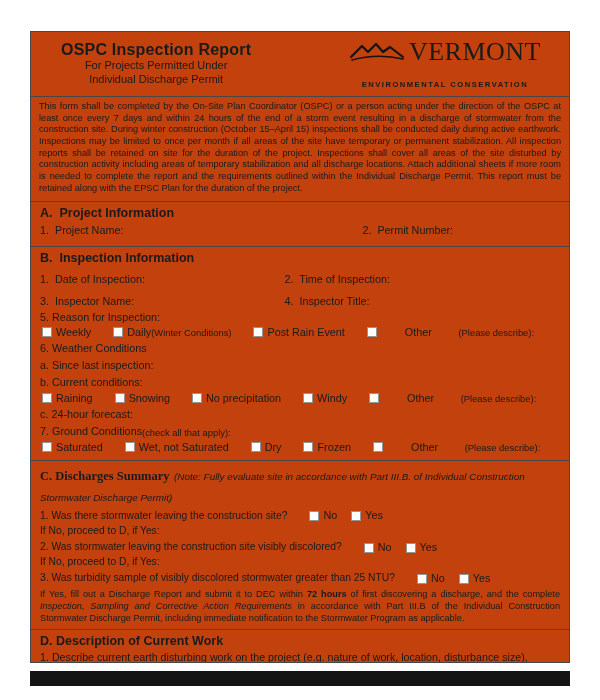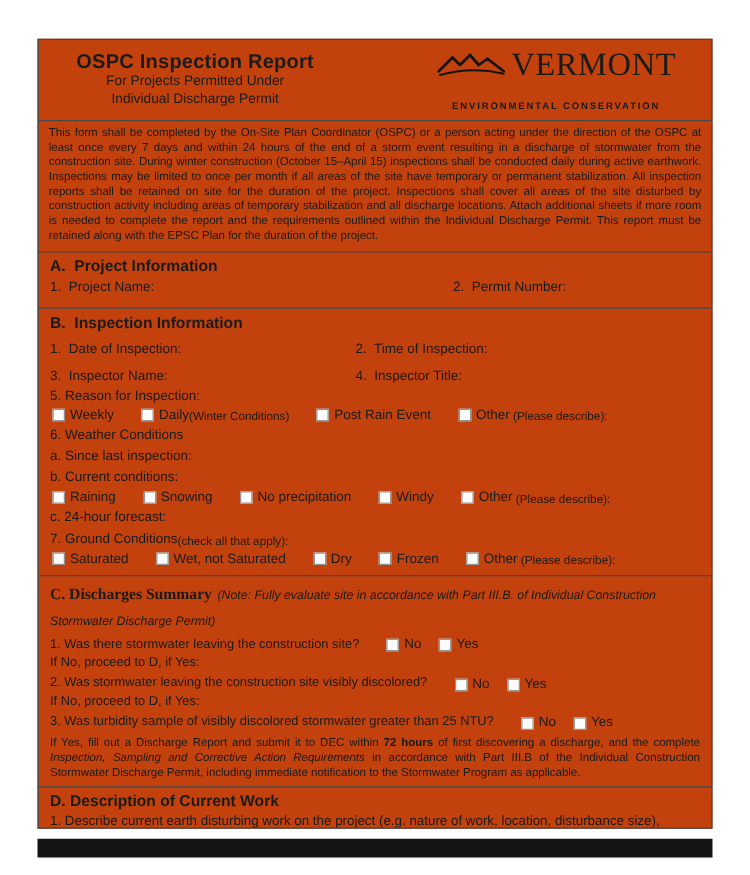--- a/index.html
+++ b/index.html
@@ -36,21 +36,21 @@
 
   .sec-a { padding-bottom:10px; }
   .sec-a .frow { margin-top:4px; }
 
   .sec-b { padding-bottom:7px; }
   .mt8 { margin-top:8px; } .mt10 { margin-top:10px; } .mt6 { margin-top:6px; } .mt2 { margin-top:2px; }
   .bline { font-size:10.8px; margin-top:4px; display:flex; align-items:flex-end; line-height:1.2; }
 
   .opts { margin:3px 0 0 2px; display:flex; align-items:center; }
   .opt { display:inline-flex; align-items:center; margin-right:22px; }
-  .opts .opt:last-child { margin-right:0; }
+  .opts .opt:last-child { margin-right:0;gap:24px; }
   .cb { width:10px; height:10px; border:1px solid #949494; background:#fdfdfd; display:inline-block; margin-right:4px; flex:0 0 auto; }
   .olabel { font-size:10.8px; white-space:pre; }
   .onote { font-size:9.4px; white-space:pre; }
 
   
   .sec-c { padding-top:3px; padding-bottom:5px; }
   .c-titleline { line-height:1.32; }
   .c-title { font-size:12.5px; font-weight:bold;font-family:Liberation Serif, serif; }
   .c-note { font-style:italic; font-size:9.9px; }
   .cq { font-size:10.3px; margin-top:3px; display:flex; align-items:center; line-height:1.25; }

